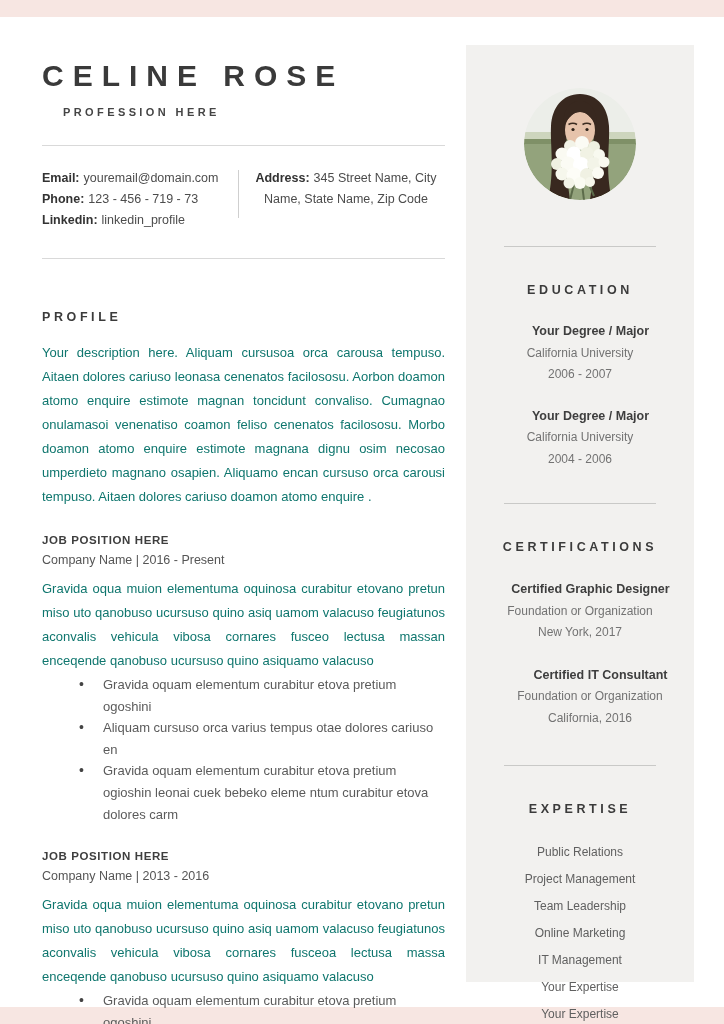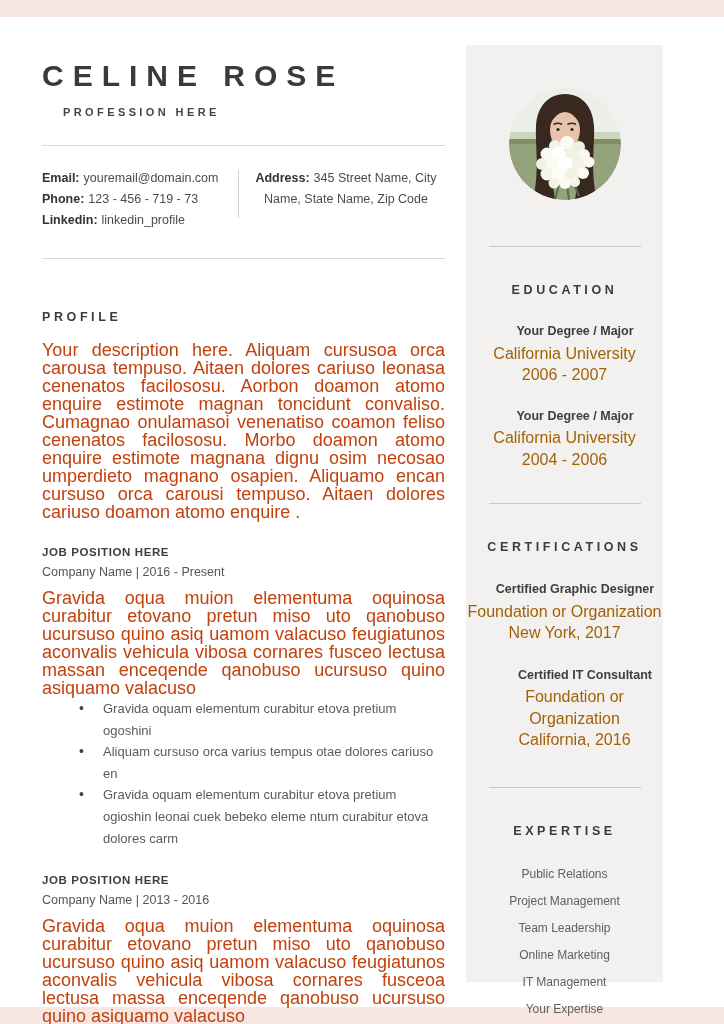--- a/index.html
+++ b/index.html
@@ -20,44 +20,44 @@
   .contact { margin-top:22px; display:flex; align-items:flex-start; font-size:12.5px; color:#4c4c4c; }
   .contact-left { width:196px; }
   .c-row { line-height:21px; white-space:nowrap; }
   .c-row b { color:#333; margin-right:4px; }
   .v-div { width:1px; background:#cfcfcf; height:48px; margin:2px 8px 0 0; }
   .contact-right { flex:1; text-align:center; line-height:21px; }
   .contact-right b { color:#333; margin-right:4px; }
 
   .sec-title { font-size:12.5px; font-weight:700; letter-spacing:3.6px; color:#3b3b3b; }
   .profile-title { margin-top:51px; }
-  .body-text { font-size:18px; line-height:18px; color:#c2410c; text-align:justify; }
+  .body-text { font-size:13px; line-height:24px; color:#0f766e; text-align:justify; }
   .profile-text { margin-top:17px; }
   .exp-title { margin-top:31px; }
 
   .job { margin-top:25px; }
   .job-pos { font-size:11.5px; font-weight:700; letter-spacing:.6px; color:#3e3e3e; }
   .job-co { margin-top:7px; font-size:12.5px; color:#555; }
   .job-desc { margin-top:10px; }
   .job-bullets { list-style:none; margin-top:1px; }
   .job-bullets li { position:relative; margin-left:61px; font-size:13px; line-height:21.6px; color:#5b5b5b; }
   .job-bullets li::before { content:"\2022"; position:absolute; left:-24px; top:0; color:#444; font-size:14px; }
 
   
-  .sidebar { position:absolute; left:466px; top:45px; width:197px; height:937px; background:#f2f1ef; text-align:center; color:#4a4a4a; }
+  .sidebar { position:absolute; left:466px; top:45px; width:228px; height:937px; background:#f2f1ef; text-align:center; color:#4a4a4a; }
   .photo-wrap { margin-top:43px; display:flex; justify-content:center; }
   .photo { border-radius:50%; overflow:hidden; display:block; }
   .sb-div { width:152px; margin:46px auto 0 auto; border:none; border-top:1px solid #c9c9c7; }
   .sb-div.d2 { margin-top:33px; }
   .sb-div.d3 { margin-top:36px; }
   .sb-title { margin-top:36px; font-size:12.5px; font-weight:700; letter-spacing:3.6px; color:#3b3b3b; }
   .edu-item { margin-top:24px; line-height:21.5px; }
   .edu-item + .edu-item { margin-top:20px; }
   .bold-line { font-size:12.5px; font-weight:700; color:#3e3e3e;margin-left:21px; }
-  .sub-line { font-size:16px; color:#a16207; }
+  .sub-line { font-size:12px; color:#737373; }
   .cert-item { margin-top:25px; line-height:21.5px; }
   .cert-item + .cert-item { margin-top:21px;padding-left:20px; }
   .exp-list { list-style:none; margin-top:23px; }
   .exp-list li { font-size:12px; color:#606060; line-height:27px; }
 </style>
 </head>
 <body>
 
 <div class="page">
   <div class="strip top"></div>

